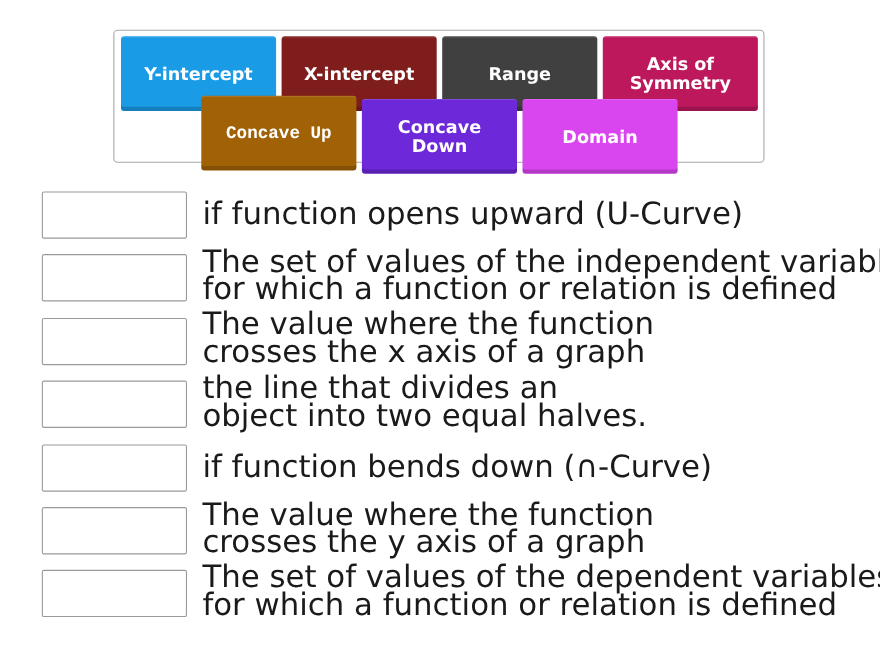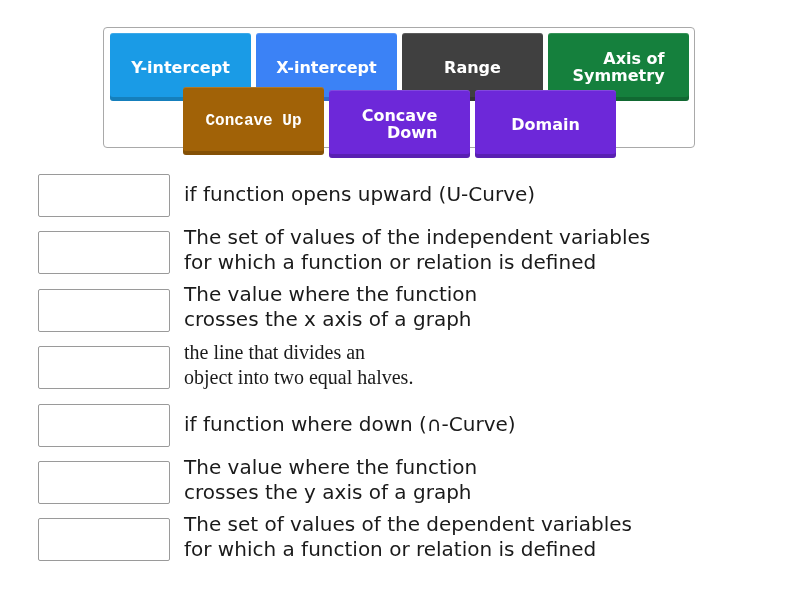--- a/index.html
+++ b/index.html
@@ -32,95 +32,95 @@
       width: 141px;
       height: 68px;
       border-radius: 3px;
       color: #ffffff;
       font-weight: bold;
       font-size: 16px;
       line-height: 17px;
       display: flex;
       align-items: center;
       justify-content: center;
-      text-align: right;
+      text-align: center;
       box-sizing: border-box;
       cursor: pointer;
       padding: 0 6px;
       box-shadow: inset 0 -4px 0 rgba(0,0,0,0.18), inset 0 1px 0 rgba(255,255,255,0.15);
     }
     .tile span { display: block; }
     .slot {
       position: absolute;
       left: 38px;
       width: 132px;
       height: 43px;
       border: 1px solid #9a9a9a;
       border-radius: 2px;
       background: #ffffff;
       box-sizing: border-box;
     }
     .clue {
       position: absolute;
       left: 184px;
-      font-size: 20px;
+      font-size: 28px;
       line-height: 25px;
       color: #1a1a1a;
       white-space: pre;
     }
   </style>
 </head>
 <body>
 
 <div class="stage">
 
   <div class="bank"></div>
 
   <div class="tile" style="left: 110px; top: 33px; background: rgb(26, 155, 230);">
       <span>Y-intercept</span>
     </div>
-  <div class="tile" style="left: 256px; top: 33px; background: #3b82f6;">
+  <div class="tile" style="left: 256px; top: 33px; background: #7f1d1d;">
       <span>X-intercept</span>
     </div>
   <div class="tile" style="left: 402px; top: 33px; background: #404040;">
       <span>Range</span>
     </div>
-  <div class="tile" style="left: 548px; top: 33px; background: #15803d;">
+  <div class="tile" style="left: 548px; top: 33px; background: #be185d;">
       <span style="white-space:pre;">Axis of
 Symmetry</span>
     </div>
 
   <div class="tile" style="left: 183px; top: 87px; background: #a16207; font-family: Liberation Mono, monospace;">
       <span>Concave Up</span>
     </div>
   <div class="tile" style="left: 329px; top: 90px; background: #6d28d9;">
       <span style="white-space:pre;">Concave
 Down</span>
     </div>
-  <div class="tile" style="left: 475px; top: 90px; background: #6d28d9;">
+  <div class="tile" style="left: 475px; top: 90px; background: #d946ef;">
       <span>Domain</span>
     </div>
 
   <div class="slot" style="top:174px;"></div>
   <div class="clue" style="top:182px;">if function opens upward (U-Curve)</div>
 
   <div class="slot" style="top:231px;"></div>
   <div class="clue" style="top:225px;">The set of values of the independent variables
 for which a function or relation is defined</div>
 
   <div class="slot" style="top:289px;"></div>
   <div class="clue" style="top:282px;">The value where the function
 crosses the x axis of a graph</div>
 
   <div class="slot" style="top:346px;"></div>
-  <div class="clue" style="top:340px;font-family:Liberation Serif, serif;">the line that divides an
+  <div class="clue" style="top:340px;">the line that divides an
 object into two equal halves.</div>
 
   <div class="slot" style="top:404px;"></div>
-  <div class="clue" style="top:412px;">if function where down (∩-Curve)</div>
+  <div class="clue" style="top:412px;">if function bends down (∩-Curve)</div>
 
   <div class="slot" style="top:461px;"></div>
   <div class="clue" style="top:455px;">The value where the function
 crosses the y axis of a graph</div>
 
   <div class="slot" style="top:518px;"></div>
   <div class="clue" style="top:512px;">The set of values of the dependent variables
 for which a function or relation is defined</div>
 
 </div>

